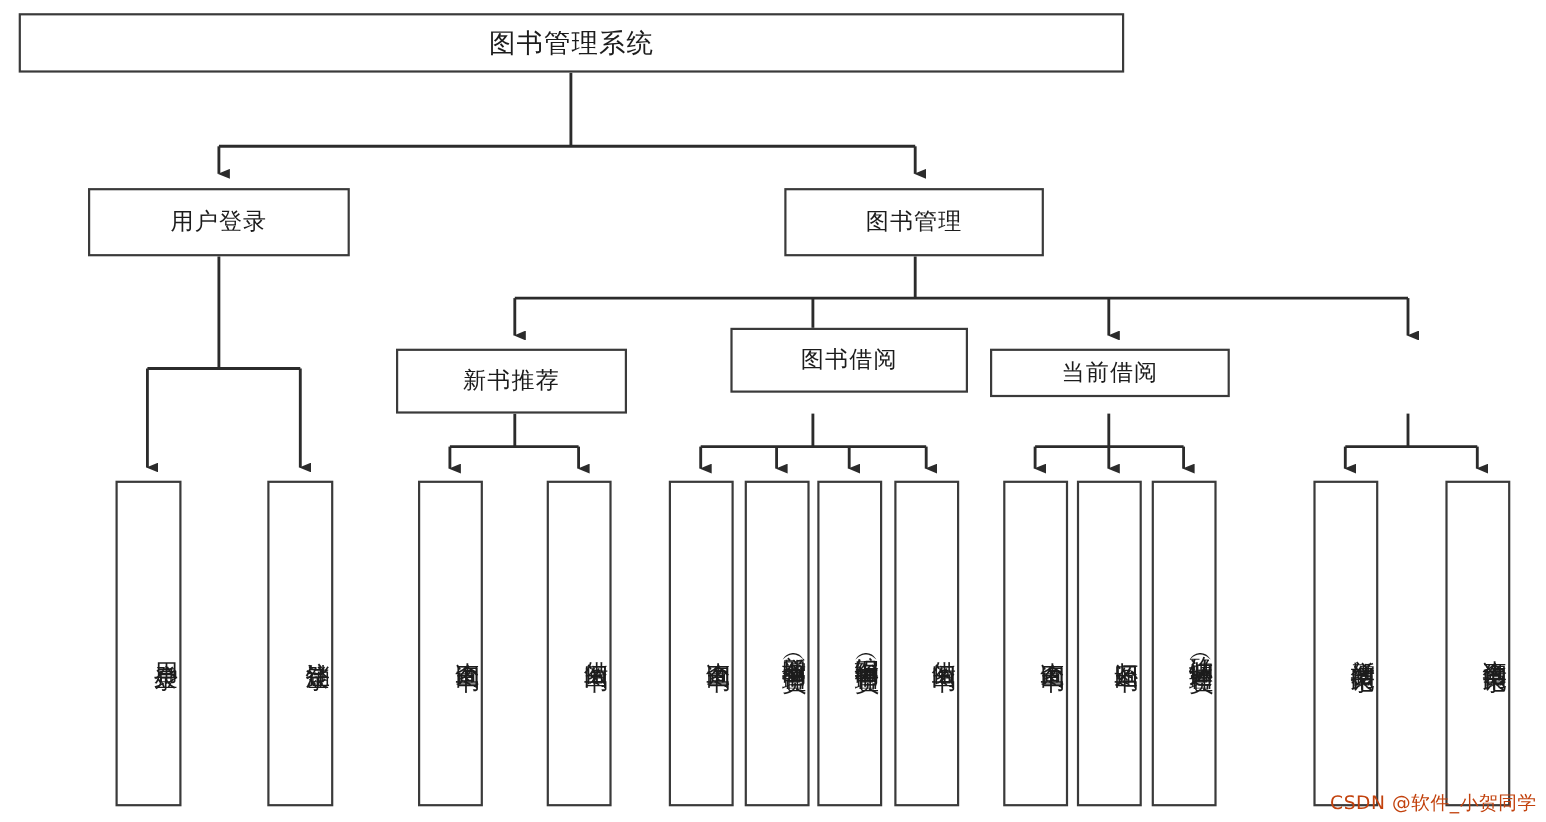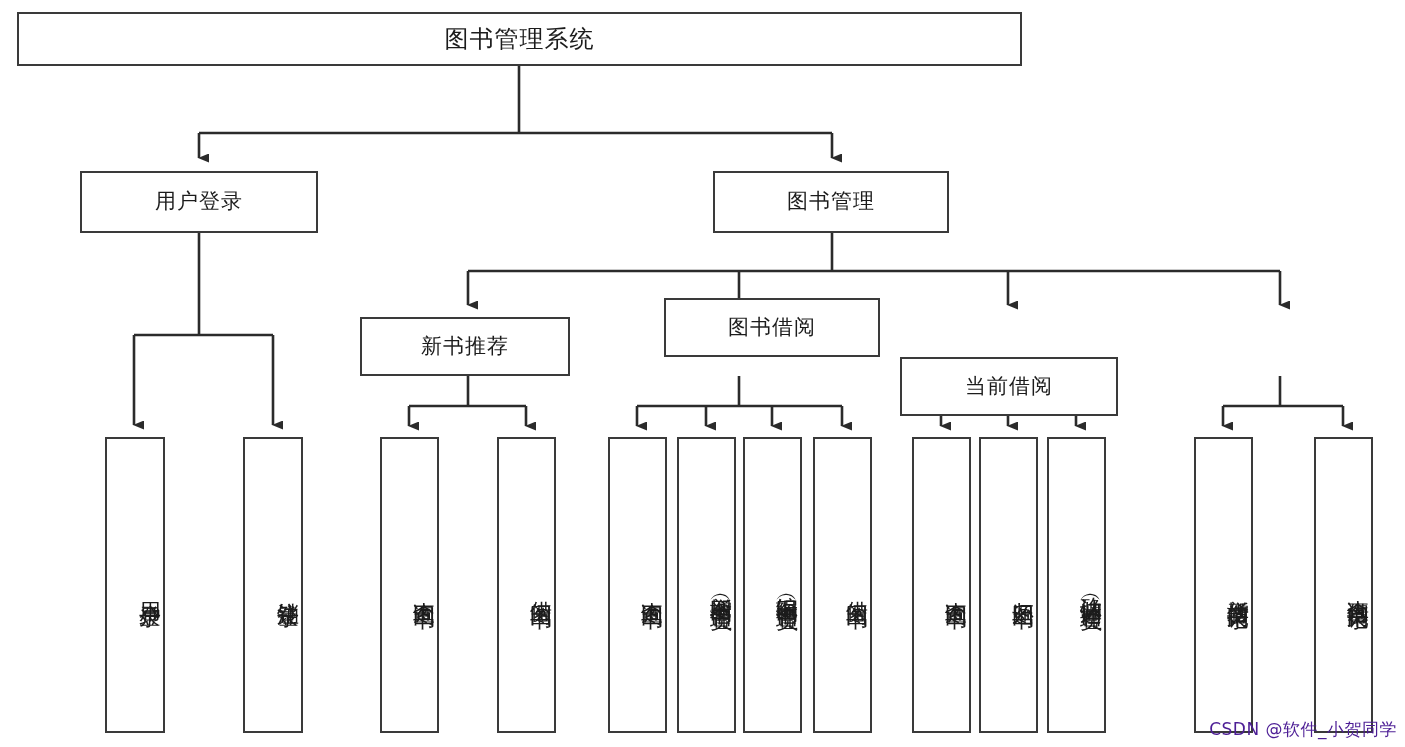--- a/index.html
+++ b/index.html
@@ -53,21 +53,21 @@
     justify-content: center;
   }
   .node.root {
     font-size: 24px;
   }
   .watermark {
     position: absolute;
     right: 8px;
     bottom: 6px;
     font-size: 17px;
-    color: #4c1d95;
+    color: #c2410c;
     z-index: 5;
     white-space: nowrap;
     letter-spacing: 0.5px;
   }
 </style>
 </head>
 <body>
 
 <div id="canvas">
 
@@ -124,21 +124,21 @@
   <div class="node horiz root" style="left:17px; top:12px; width:1005px; height:54px;">图书管理系统</div>
 
   <div class="node horiz" style="left:80px; top:171px; width:238px; height:62px;">用户登录</div>
 
   <div class="node horiz" style="left:713px; top:171px; width:236px; height:62px;">图书管理</div>
 
   <div class="node horiz" style="left:360px; top:317px; width:210px; height:59px;">新书推荐</div>
 
   <div class="node horiz" style="left:632px; top:298px; width:216px; height:59px;margin-left:32px;">图书借阅</div>
 
-  <div class="node horiz" style="left:900px; top:317px; width:218px; height:59px;margin-top:40px;">当前借阅</div>
+  <div class="node horiz" style="left:900px; top:317px; width:218px; height:44px;">当前借阅</div>
 
 
   <div class="node vert" style="left:105px; top:437px; width:60px; height:296px;">用户登录</div>
 
   <div class="node vert" style="left:243px; top:437px; width:60px; height:296px;">注销登录</div>
 
   <div class="node vert" style="left:380px; top:437px; width:59px; height:296px;">查询图书</div>
 
   <div class="node vert" style="left:497px; top:437px; width:59px; height:296px;">借阅图书</div>
 

